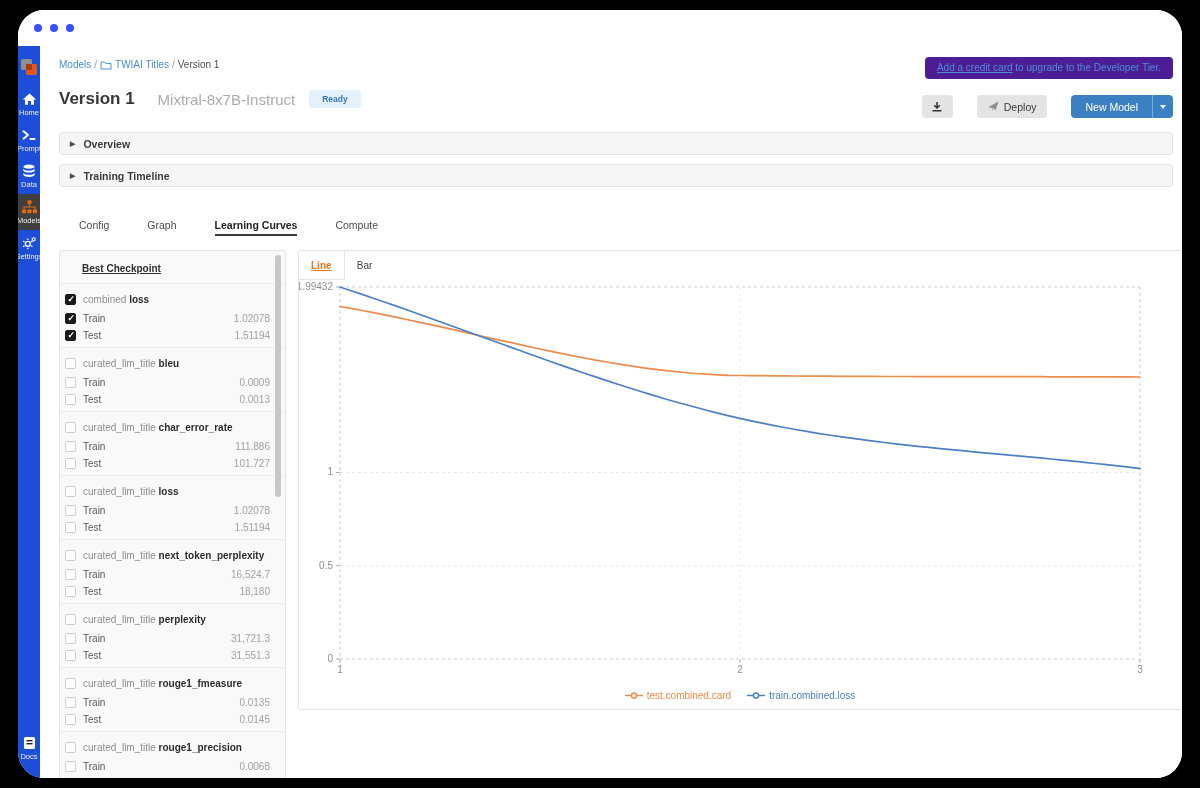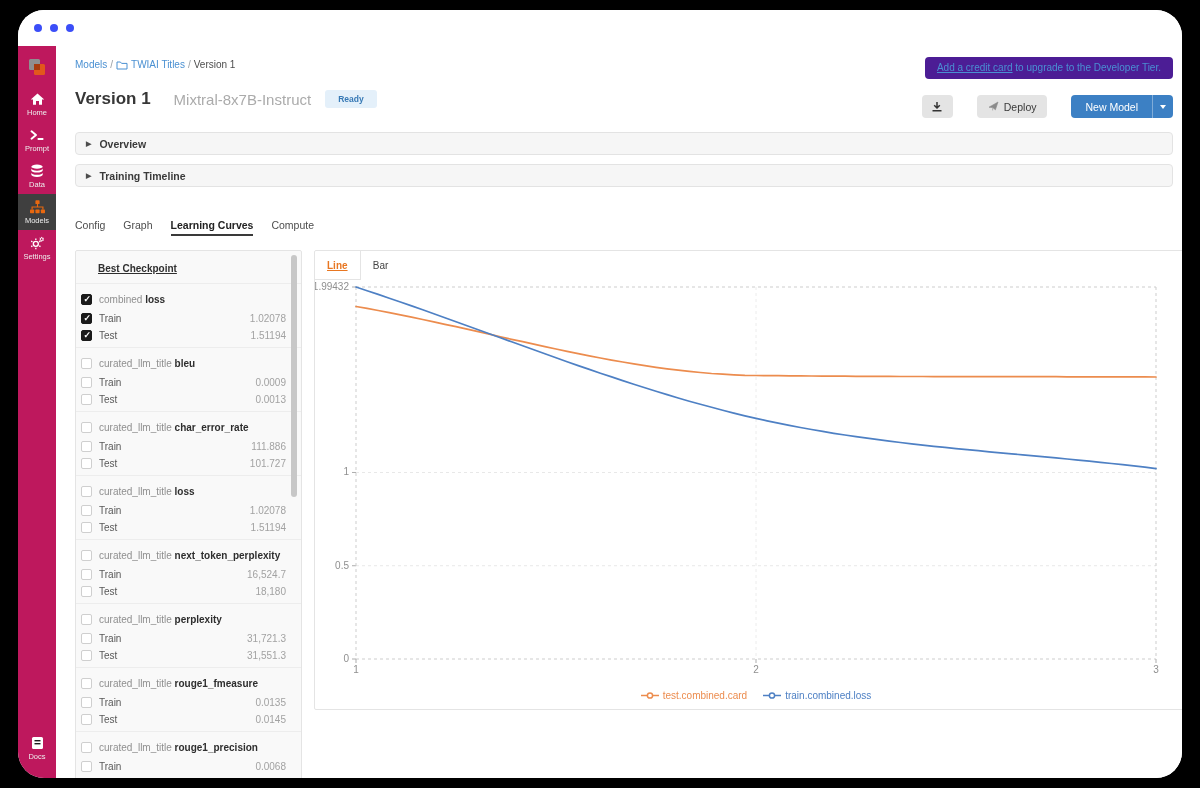--- a/index.html
+++ b/index.html
@@ -3,21 +3,21 @@
 <meta charset="utf-8">
 <style>
   * { margin:0; padding:0; box-sizing:border-box; }
   html,body { width:1200px; height:788px; background:#000; font-family:"Liberation Sans", sans-serif; overflow:hidden; }
   .window { position:absolute; left:18px; top:10px; width:1164px; height:768px; background:#fff; border-radius:26px; overflow:hidden; }
   
   .topbar { height:36px; background:#fff; display:flex; align-items:center; padding-left:16px; }
   .dot { width:8px; height:8px; border-radius:50%; background:#3b4ef8; margin-right:8px; }
   .app { display:flex; height:732px; }
   
-  .sidebar { width:38px; background:#be185d; display:flex; flex-direction:column; align-items:center; flex:none; }
+  .sidebar { width:22px; background:#1d4ed8; display:flex; flex-direction:column; align-items:center; flex:none; }
   .logo { margin:9px 0 5px; height:26px; display:flex; align-items:center; }
   .nav-item { width:46px; height:36px; display:flex; flex-direction:column; align-items:center; justify-content:center; gap:2px; cursor:pointer; }
   .nav-item .nav-label { font-size:7.5px; color:#ededed; }
   .nav-item.active { background:#3f3f3f; }
   .nav-item .ic { height:15px; display:flex; align-items:center; }
   .sidebar .flex-spacer { flex:1; }
   .nav-item.docs { margin-bottom:12px; }
   
   .content { flex:1; position:relative; background:#fff; }
   .breadcrumb { position:absolute; left:19px; top:13px; font-size:10px; color:#4a90d2; display:flex; align-items:center; gap:3px; }
@@ -33,21 +33,21 @@
   .actions { position:absolute; right:9px; top:49px; display:flex; gap:24px; }
   .icon-btn { width:31px; height:23px; background:#e4e4e4; border-radius:4px; display:flex; align-items:center; justify-content:center; cursor:pointer; }
   .deploy-btn { height:23px; background:#e4e4e4; border-radius:4px; font-size:10.5px; color:#3a3a3a; padding:0 11px; display:flex; align-items:center; gap:5px; cursor:pointer; }
   .new-model-btn { height:23px; background:#3c80c4; color:#fff; border-radius:4px; font-size:10.5px; display:flex; align-items:stretch; cursor:pointer; }
   .new-model-btn .nm-main { display:flex; align-items:center; padding:8px 14px; }
   .new-model-btn .nm-caret { display:flex; align-items:center; padding:0 7px; border-left:1px solid rgba(255,255,255,.35); }
   .caret-down { width:0; height:0; border-left:3.5px solid transparent; border-right:3.5px solid transparent; border-top:4px solid #fff; }
   .section-bar { position:absolute; left:19px; right:9px; height:23px; background:#f6f6f6; border:1px solid #e3e3e3; border-radius:4px; display:flex; align-items:center; padding:0 10px; gap:8px; font-size:10.5px; font-weight:bold; color:#3a3a3a; cursor:pointer; }
   .tri { font-size:7px; color:#4d4d4d; }
   .tabs { position:absolute; left:19px; top:170px; display:flex; }
-  .tab { font-size:10.5px; color:#4d4d4d; line-height:18px; margin-right:18px; padding-bottom:2px; cursor:pointer; }
+  .tab { font-size:10.5px; color:#4d4d4d; line-height:18px; margin-right:18px; padding-bottom:2px; cursor:pointer;margin-left:20px; }
   .tab.active { color:#222; font-weight:bold; border-bottom:2px solid #3a3a3a; padding-bottom:0; }
   
   .panel { position:absolute; left:19px; top:204px; width:227px; height:620px; background:#f9f9f9; border:1px solid #e4e4e4; border-radius:2px; }
   .panel-title { font-size:10px; font-weight:bold; text-decoration:underline; color:#2f2f2f; padding:12px 0 9px 22px; border-bottom:1px solid #ededed; }
   .group { padding:6px 0; border-bottom:1px solid #ededed; }
   .row { display:flex; align-items:flex-end; padding:0 15px 0 5px; height:17px; }
   .row.hdr { height:15px; margin-bottom:2px; }
   .checkbox { width:11px; height:11px; border:1px solid #cfcfcf; background:#fff; border-radius:2px; flex:none; position:relative; cursor:pointer; }
   .checkbox.checked { background:#1a1a1a; border-color:#1a1a1a; }
   .checkbox.checked::after { content:"\2713"; position:absolute; left:1.5px; top:-1px; color:#fff; font-size:9px; font-weight:bold; }

